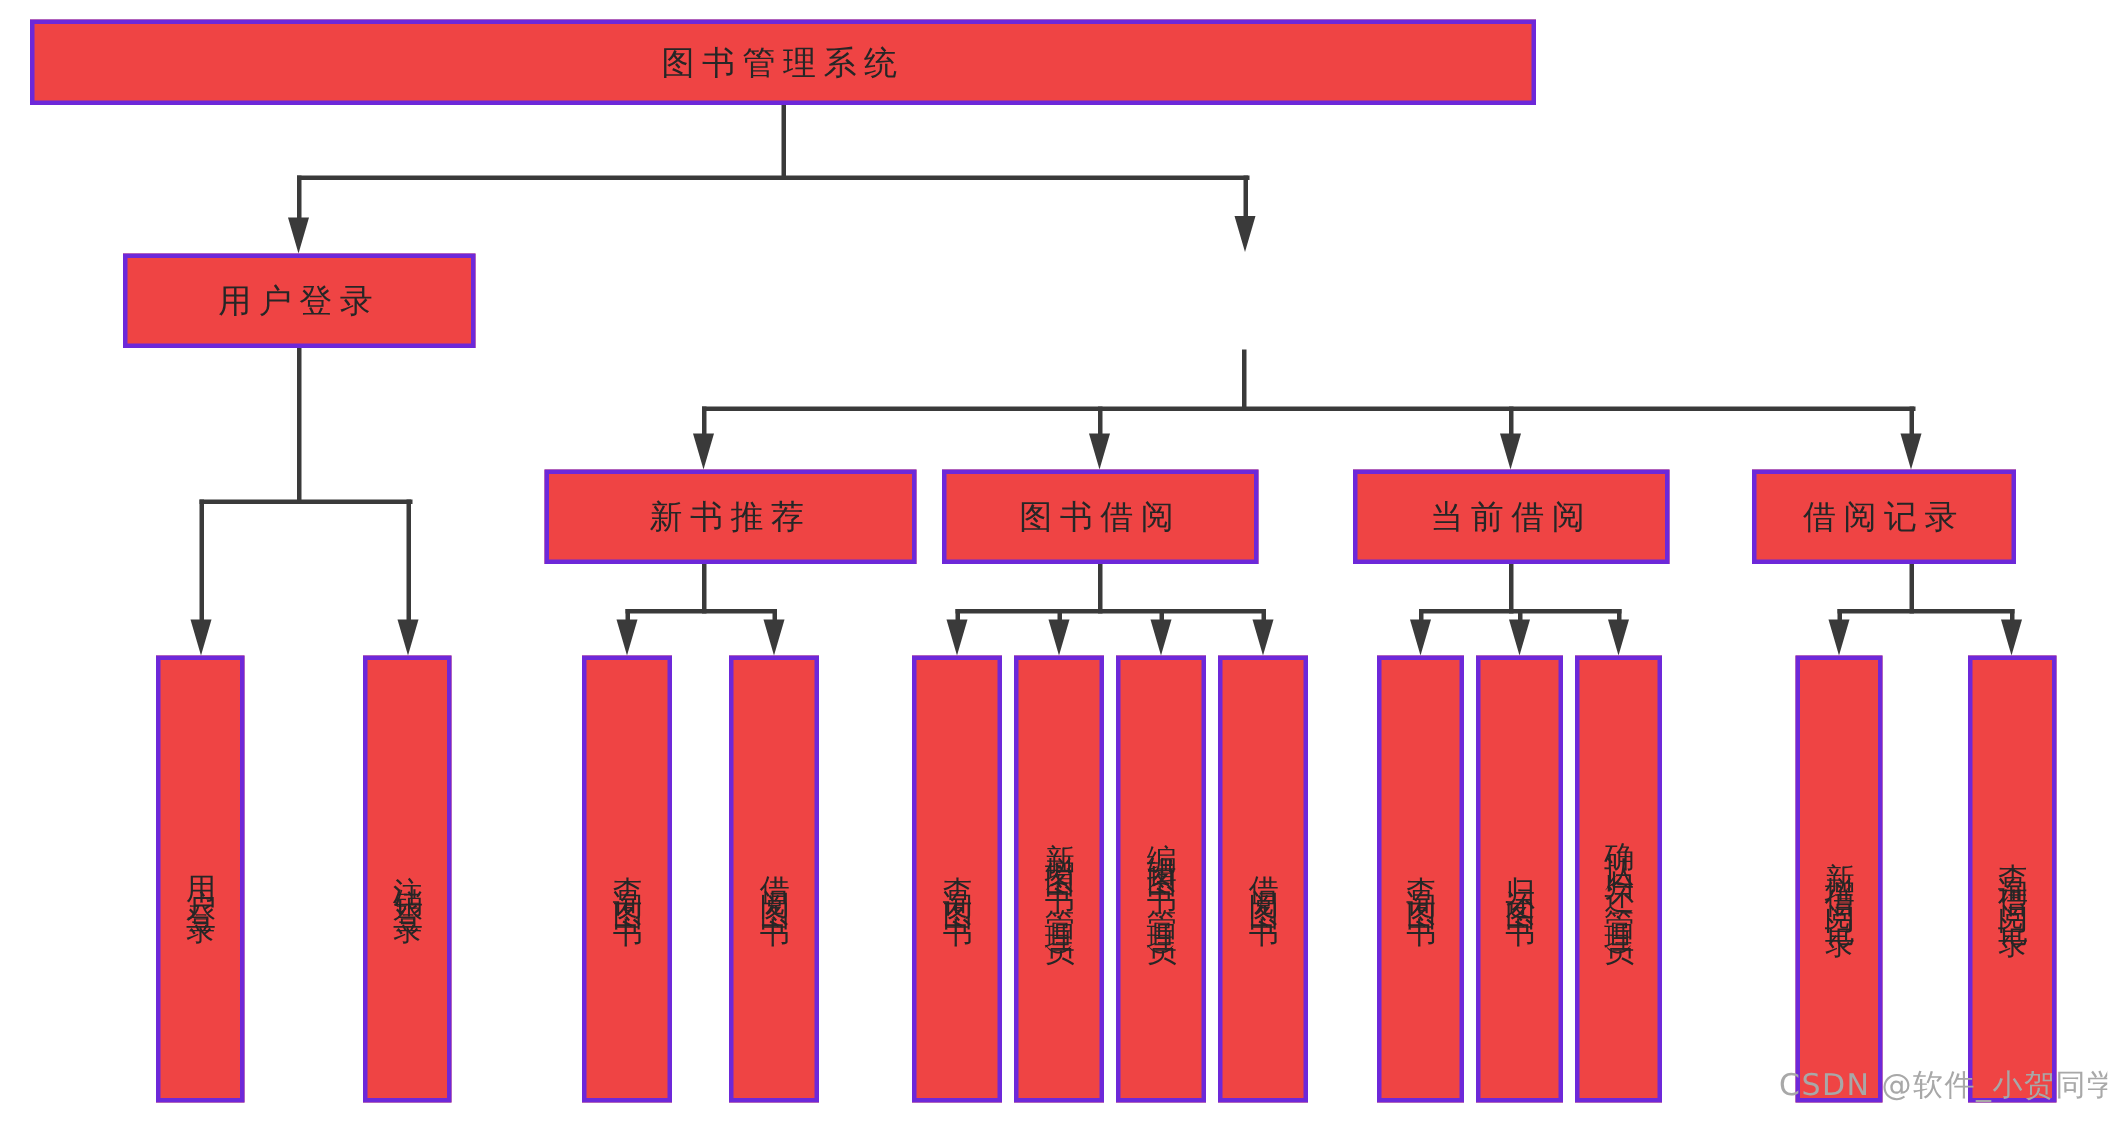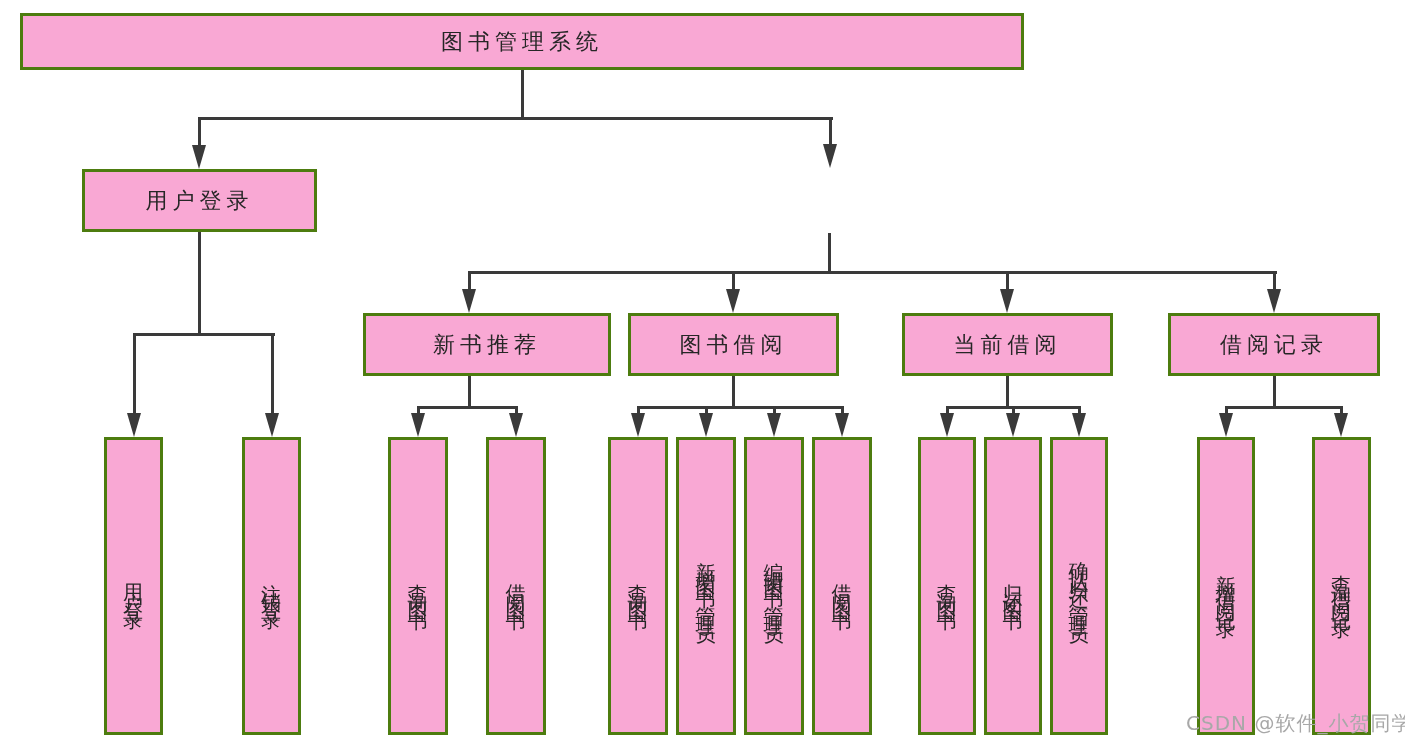--- a/index.html
+++ b/index.html
@@ -1,21 +1,21 @@
 <!DOCTYPE html>
 <html><head>
 <meta charset="utf-8">
 <style>
   html,body{margin:0;padding:0;background:#fff;}
   .stage{
     position:relative;width:1405px;height:747px;background:#ffffff;overflow:hidden;
     font-family:"DejaVu Sans","Liberation Sans",sans-serif;color:#262626;
   }
   .box{
-    position:absolute;box-sizing:border-box;border:3px solid #4d7c0f;background:#f9a8d4;
+    position:absolute;box-sizing:border-box;border:3px solid #6d28d9;background:#ef4444;
     display:flex;align-items:center;justify-content:center;font-family:Liberation Serif, serif;
   }
   .hlbl{font-size:22px;letter-spacing:5px;color:#262626;white-space:nowrap;}
   .vtext{
     writing-mode:vertical-rl;font-size:20px;letter-spacing:9px;color:#262626;
     line-height:1;white-space:nowrap;
   }
   .vline,.hline{position:absolute;background:#3a3a3a;}
   .vline{width:3px;}
   .hline{height:3px;}
@@ -48,21 +48,21 @@
   </div>
 
   <div class="box" style="left:902px;top:313px;width:211px;height:63px">
     <span class="hlbl">当前借阅</span>
   </div>
 
   <div class="box" style="left:628px;top:313px;width:211px;height:63px">
     <span class="hlbl">图书借阅</span>
   </div>
 
-  <div class="box" style="left:1168px;top:313px;width:212px;height:63px">
+  <div class="box" style="left:1168px;top:313px;width:176px;height:63px">
     <span class="hlbl">借阅记录</span>
   </div>
 
   <div class="box" style="left:104px;top:437px;width:59px;height:298px">
     <span class="vtext">用户登录</span>
   </div>
   <div class="box" style="left:242px;top:437px;width:59px;height:298px">
     <span class="vtext">注销登录</span>
   </div>
 

